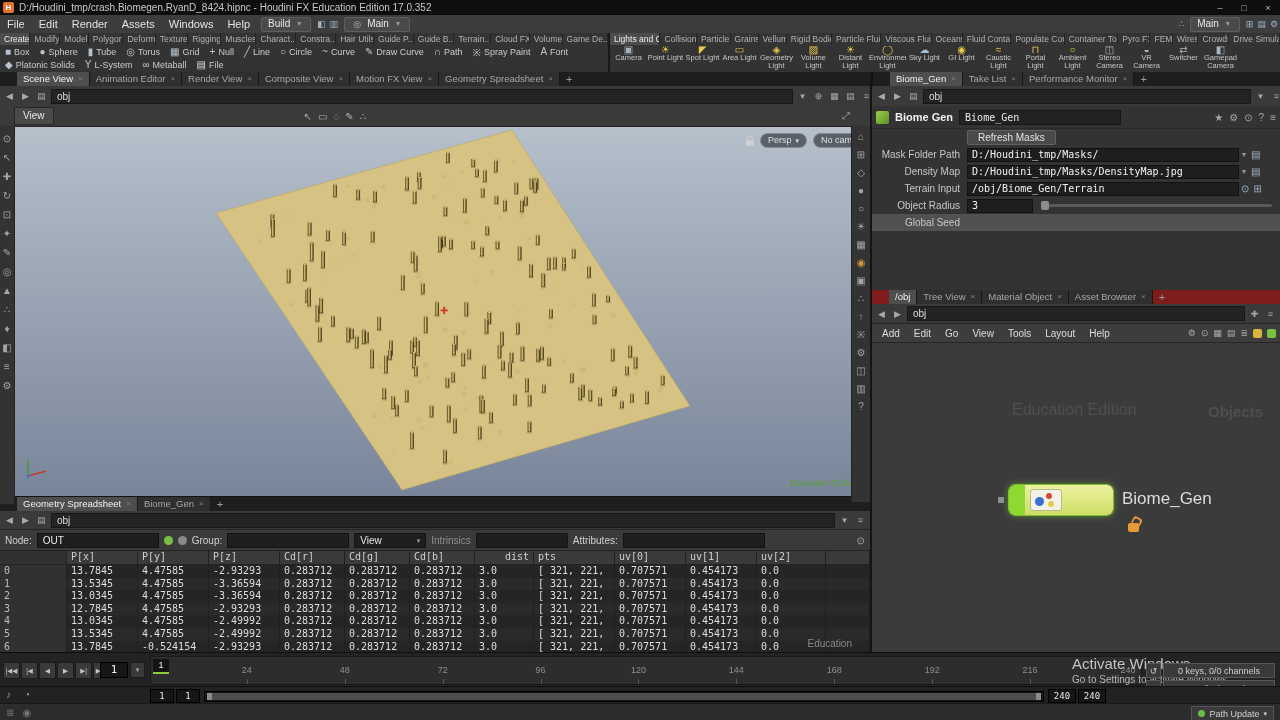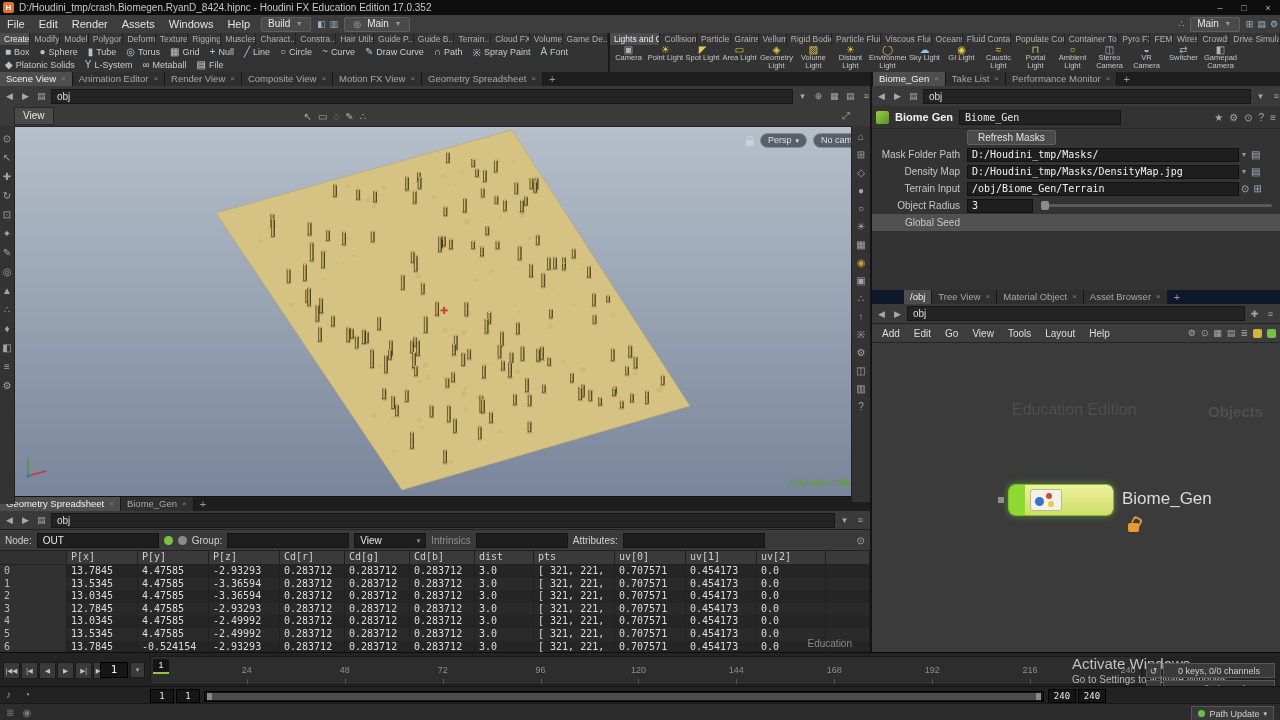--- a/index.html
+++ b/index.html
@@ -27,21 +27,21 @@
   .toolgrpL{width:608px;display:flex;flex-wrap:wrap;align-content:flex-start;overflow:hidden;}
   .toolgrpR{flex:1;display:flex;overflow:hidden;border-left:2px solid #1a1a1a;padding-top:1px;}
   .toolL{display:flex;align-items:center;gap:3px;font-size:9px;color:#cbcbcb;padding:0 5px;height:13px;white-space:nowrap;}
   .toolR{width:37px;font-size:7.5px;color:#c6c6c6;text-align:center;line-height:8px;overflow:hidden;}
   .ticon{font-size:10px;}
   
   #panetabs{left:0;top:72px;width:1280px;height:14px;background:#1e1e1e;display:flex;}
   .ptgrpL{width:871px;display:flex;overflow:hidden;}
   .ptgrpR{flex:1;display:flex;overflow:hidden;border-left:2px solid #111;}
   .ptab{font-size:9.5px;padding:0 6px;height:14px;line-height:14px;background:#2f2f2f;color:#a8a8a8;border-right:1px solid #171717;display:flex;gap:5px;white-space:nowrap;}
-  .ptab.active{background:#4e4e4e;color:#f2f2f2;}
+  .ptab.active{background:#4e4e4e;color:#f2f2f2;margin-left:17px;}
   .tabx{color:#828282;font-size:8px;}
   .ptadd{padding:0 6px;color:#9c9c9c;line-height:14px;}
   
   .pbar{background:#3a3a3a;border-bottom:1px solid #232323;display:flex;align-items:center;gap:3px;padding:0 3px;}
   .pfield{background:#232323;border:1px solid #171717;color:#ddd;height:13px;line-height:13px;padding:0 5px;font-size:10px;flex:1;}
   .pbtn{color:#a8a8a8;font-size:9px;width:13px;text-align:center;}
   
   #viewport{left:0;top:106px;width:870px;height:390px;background:#333;}
   #vp-header{position:absolute;left:0;top:0;width:870px;height:20px;background:#3a3a3a;border-bottom:1px solid #232323;display:flex;align-items:center;}
   .vp-tab{background:#4a4a4a;color:#e8e8e8;font-size:10px;padding:0 8px;height:16px;line-height:16px;margin-left:14px;border:1px solid #272727;}
@@ -66,21 +66,21 @@
   .prow.hl{background:#515151;}
   .plabel{width:88px;text-align:right;padding-right:7px;color:#c7c7c7;font-size:10px;white-space:nowrap;}
   .pval{background:#1e1e1e;border:1px solid #121212;height:12px;line-height:12px;color:#f2f2f2;font-family:"DejaVu Sans Mono",monospace;font-size:10px;padding:0 4px;white-space:nowrap;overflow:hidden;}
   .pcaret{color:#999;font-size:8px;padding:0 3px;}
   .picon{color:#9fb2c4;font-size:10px;padding:0 2px;}
   .pbutton{background:#4a4a4a;border:1px solid #606060;border-radius:2px;color:#e2e2e2;font-size:10px;height:13px;line-height:13px;padding:0 10px;}
   .groove{height:3px;background:#5a5a5a;border-radius:2px;flex:1;margin:0 8px;position:relative;}
   .groove .knob{position:absolute;left:0;top:-3px;width:8px;height:9px;background:#8d8d8d;border-radius:2px;}
   
   #network{left:872px;top:290px;width:408px;height:362px;background:#3b3b3b;}
-  #net-tabs{display:flex;height:14px;background:#0f172a;padding-left:32px;}
+  #net-tabs{display:flex;height:14px;background:#7f1d1d;}
   #net-path{height:19px;}
   #net-menu{display:flex;align-items:center;height:18px;background:#3d3d3d;border-bottom:1px solid #252525;gap:2px;padding:0 4px;}
   .nmenu-item{font-size:10px;color:#dedede;padding:0 6px;}
   .nm-icons{margin-left:auto;display:flex;gap:5px;font-size:9px;color:#a8a8a8;align-items:center;}
   .csq{width:9px;height:9px;border-radius:2px;display:inline-block;}
   #net-canvas{position:relative;height:311px;overflow:hidden;}
   .net-wm{position:absolute;color:#4f4f4f;font-size:16px;}
   #net-node{position:absolute;width:104px;height:30px;border:1px solid #7bbf2a;border-radius:7px;display:flex;overflow:hidden;box-shadow:0 0 7px rgba(140,220,60,.45);}
   .node-cap{width:16px;background:#8fd932;}
   .node-body{flex:1;background:linear-gradient(#eef2a0,#cfdd66);display:flex;align-items:center;padding-left:5px;}
@@ -1136,21 +1136,21 @@
     </div>
     <div id="sheet-table">
         <div class="th-row">
           <span class="tc idx" style="width: 58px;"></span>
           <span class="tc" style="width: 62px;">P[x]</span>
           <span class="tc" style="width: 62px;">P[y]</span>
           <span class="tc" style="width: 62px;">P[z]</span>
           <span class="tc" style="width: 56px;">Cd[r]</span>
           <span class="tc" style="width: 56px;">Cd[g]</span>
           <span class="tc" style="width: 56px;">Cd[b]</span>
-          <span class="tc" style="width: 50px;">dist</span>
+          <span class="tc" style="width: 50px; text-align: right;">dist</span>
           <span class="tc" style="width: 72px;">pts</span>
           <span class="tc" style="width: 62px;">uv[0]</span>
           <span class="tc" style="width: 62px;">uv[1]</span>
           <span class="tc" style="width: 60px;">uv[2]</span>
           <span class="tc" style="flex: 1 1 0%;"></span>
         </div>
         <div class="tr-row">
           <span class="tc idx" style="width: 58px;">0</span>
           <span class="tc" style="width: 62px;">13.7845</span>
           <span class="tc" style="width: 62px;">4.47585</span>

